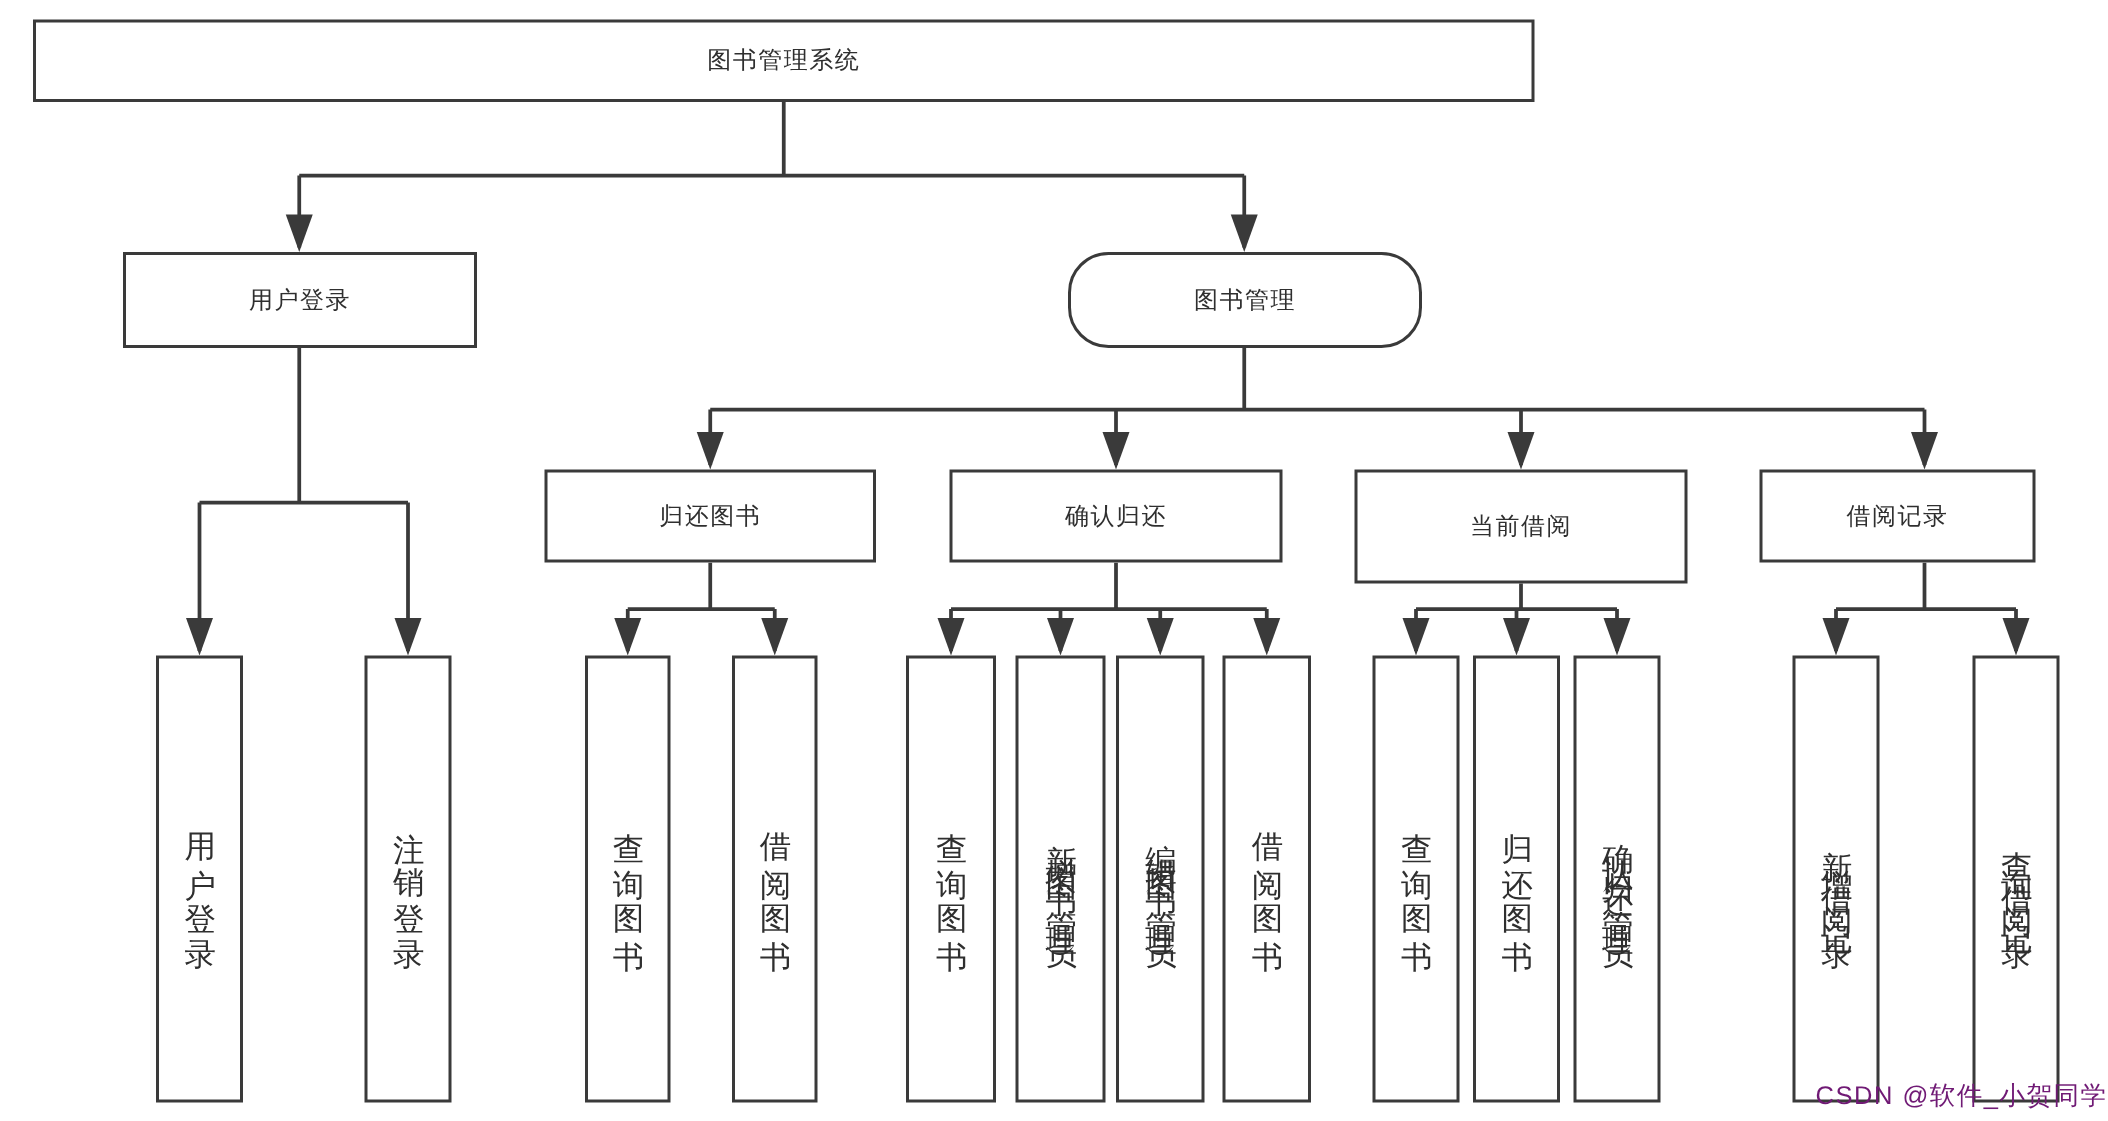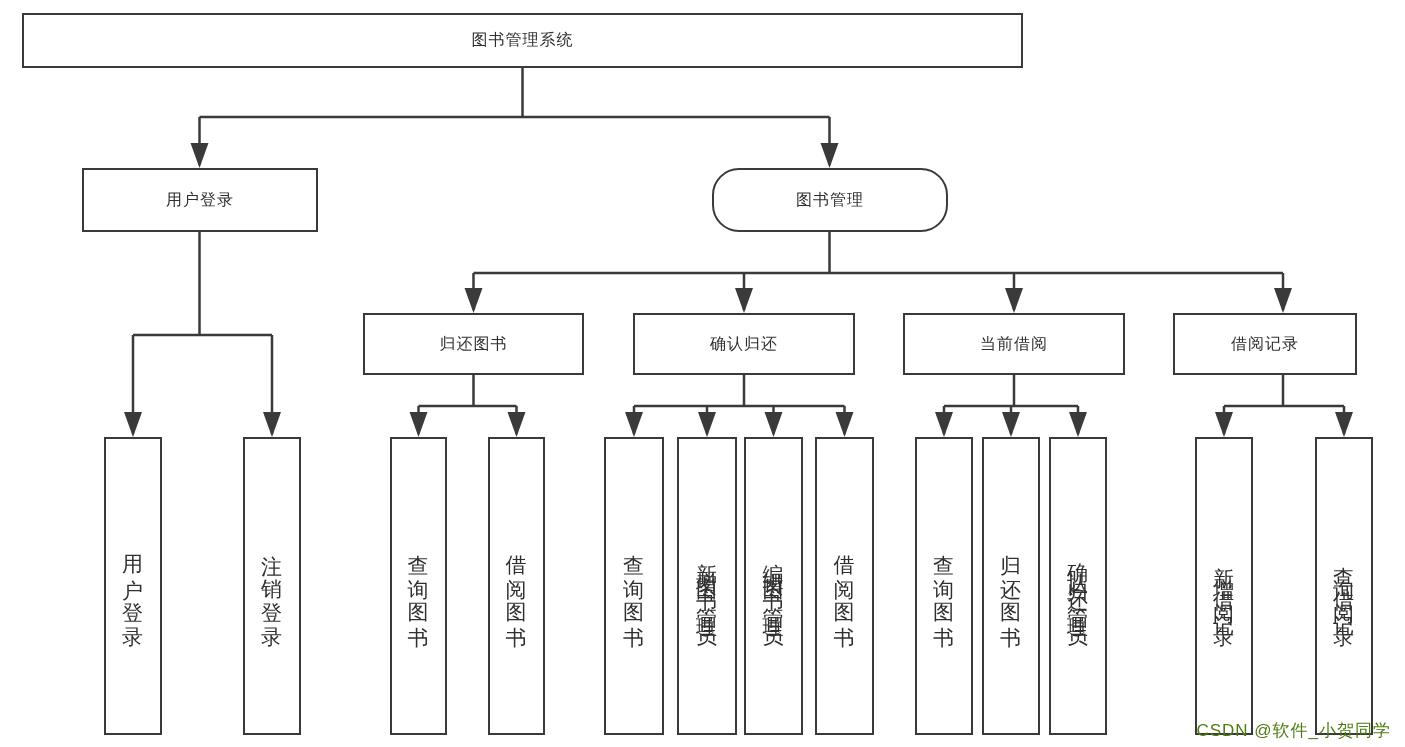--- a/index.html
+++ b/index.html
@@ -25,23 +25,23 @@
     text-orientation:mixed;
     font-size:21px;
     line-height:1;
     display:block;
   }
   .ls4 span{letter-spacing:24px;}
   .ls6 span{letter-spacing:12px;}
   .ls9 span{letter-spacing:9px;}
   .watermark{
     position:absolute;
-    top:719px;right:14px;
+    top:719px;right:0;
     font-size:17px;
-    color:#4d7c0f;
+    color:#701a75;
     letter-spacing:1px;
     white-space:nowrap;
   }
 </style>
 </head>
 <body>
 
 <div class="stage">
 
   <svg class="connector-layer" viewBox="0 0 1405 747" xmlns="http://www.w3.org/2000/svg">
@@ -87,21 +87,21 @@
   <div class="node h-node" style="left:712px;top:168px;width:236px;height:64px;border-radius:27px;">
     <span>图书管理</span>
   </div>
 
   <div class="node h-node" style="left:363px;top:313px;width:221px;height:62px;">
     <span>归还图书</span>
   </div>
   <div class="node h-node" style="left:633px;top:313px;width:222px;height:62px;">
     <span>确认归还</span>
   </div>
-  <div class="node h-node" style="left:903px;top:313px;width:222px;height:62px;">
+  <div class="node h-node" style="left:903px;top:313px;width:222px;height:76px;">
     <span>当前借阅</span>
   </div>
   <div class="node h-node" style="left:1173px;top:313px;width:184px;height:62px;">
     <span>借阅记录</span>
   </div>
 
   <div class="node v-node ls4" style="left:104px;top:437px;width:58px;height:298px;">
     <span>用户登录</span>
   </div>
   <div class="node v-node ls4" style="left:243px;top:437px;width:58px;height:298px;">

